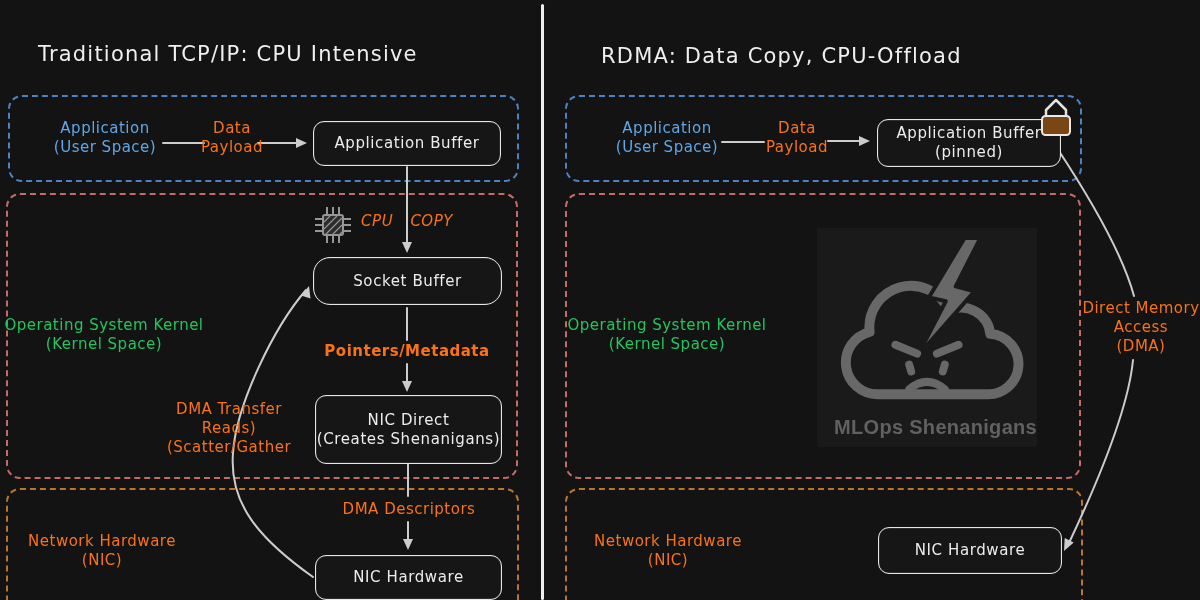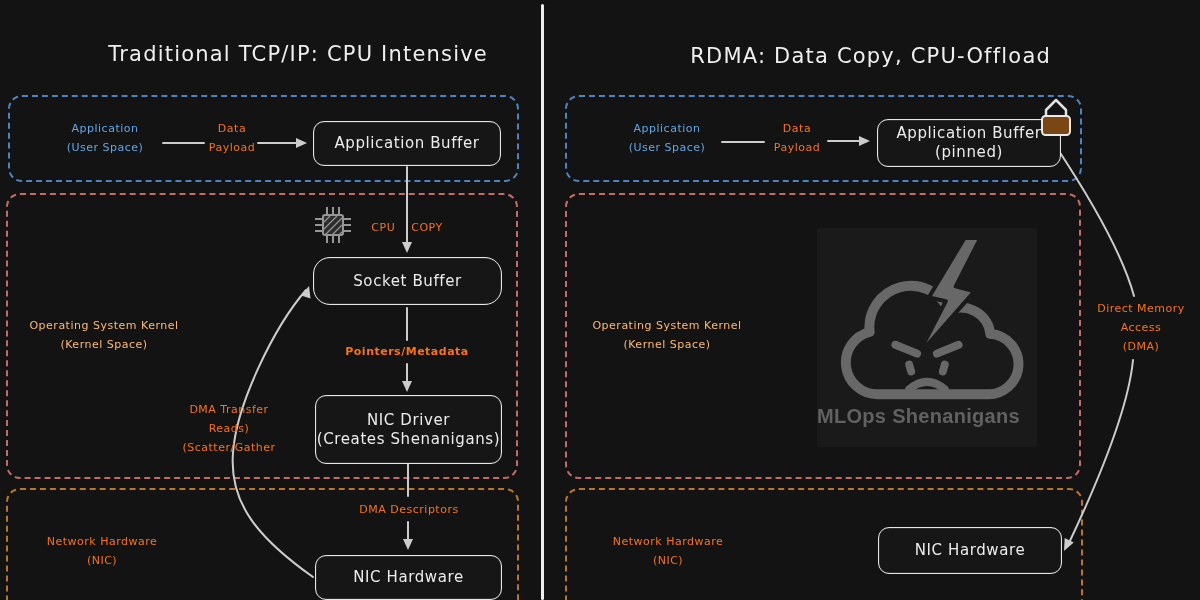--- a/index.html
+++ b/index.html
@@ -4,54 +4,54 @@
 <style>
   html,body{margin:0;padding:0;background:#131313;}
   #canvas{
     position:relative;width:1200px;height:600px;overflow:hidden;
     background:#131313;
     font-family:"DejaVu Sans", sans-serif;
     color:#ececec;
   }
   .abs{position:absolute;}
   .title{
-    font-size:21px;letter-spacing:1.2px;color:#efefef;text-align:right;
+    font-size:21px;letter-spacing:1.2px;color:#efefef;text-align:left;
     white-space:nowrap;
   }
   .zone{
     position:absolute;border-radius:14px;border:2px dashed;z-index:1;
   }
   .zone.blue{border-color:#4a84c4;}
   .zone.red{border-color:#c66a66;}
   .zone.orange{border-color:#b9752a;}
   .node{
     position:absolute;border:1.6px solid #e6e6e6;border-radius:11px;
     background:#161616;display:flex;flex-direction:column;align-items:center;
     justify-content:center;z-index:3;font-size:15px;letter-spacing:0.6px;
     text-align:center;line-height:19px;box-shadow:0 0 0 0.4px #9996 inset;
   }
   .lbl{
-    position:absolute;text-align:center;font-size:11px;line-height:19px;
+    position:absolute;text-align:center;font-size:15px;line-height:19px;
     letter-spacing:0.5px;z-index:3;
   }
   .lbl.blue{color:#5ea7e8;}
-  .lbl.salmon{color:#fdba74;}
+  .lbl.salmon{color:#22c55e;}
   .lbl.orange{color:#f97316;}
   .lbl.white{color:#f97316;}
   #arrow-layer{position:absolute;left:0;top:0;z-index:2;}
   #divider{
     position:absolute;left:541px;top:4px;width:2.5px;height:596px;
     background:#eeeeee;border-radius:2px;z-index:1;
   }
   #watermark-panel{
     position:absolute;left:817px;top:228px;width:220px;height:219px;
     background:#1a1a1a;z-index:1;border-radius:2px;
   }
   #watermark-text{
-    position:absolute;left:0;top:177px;width:220px;text-align:left;
+    position:absolute;left:0;top:188px;width:220px;text-align:right;
     font-family:"Liberation Sans", sans-serif;font-weight:bold;
     font-size:20px;color:#616161;letter-spacing:0.3px;
   }
   .cpu-copy{word-spacing:12px;}
 </style>
 </head>
 <body>
 
 <div id="canvas">
 
@@ -132,35 +132,35 @@
   <svg class="abs" style="left:311px;top:203px;" width="44" height="44">
     <g stroke="#969696" stroke-width="2">
       <path d="M16,4 V12 M22,4 V12 M28,4 V12"></path>
       <path d="M16,32 V40 M22,32 V40 M28,32 V40"></path>
       <path d="M4,16 H12 M4,22 H12 M4,28 H12"></path>
       <path d="M32,16 H40 M32,22 H40 M32,28 H40"></path>
       <rect x="12" y="12" width="20" height="20" rx="2" fill="#2c2c2c"></rect>
       <path d="M13,19 l6,-6 M13,26 l13,-13 M14,32 l17,-17 M21,32 l10,-10 M28,32 l3,-3" stroke-width="1.2"></path>
     </g>
   </svg>
-  <div class="lbl white cpu-copy" style="left:352px;top:218px;width:110px;">CPU COPY</div>
+  <div class="lbl white cpu-copy" style="left:352px;top:212px;width:110px;font-style:italic;">CPU COPY</div>
 
   <div class="lbl salmon" style="left:4px;top:316px;width:200px;">
     <div>Operating System Kernel</div>
     <div>(Kernel Space)</div>
   </div>
 
   <div class="node" style="left:313px;top:257px;width:187px;height:46px;border-radius:17px;">
     <div>Socket Buffer</div>
   </div>
 
   <div class="lbl white" style="left:317px;top:342px;width:180px;font-weight:bold;">Pointers/Metadata</div>
 
   <div class="node" style="left:315px;top:395px;width:185px;height:67px;">
-    <div>NIC Driver</div>
+    <div>NIC Direct</div>
     <div>(Creates Shenanigans)</div>
   </div>
 
   <div class="lbl white" style="left:150px;top:400px;width:158px;">
     <div>DMA Transfer</div>
     <div>Reads)</div>
     <div>(Scatter/Gather</div>
   </div>
 
   <div class="lbl orange" style="left:22px;top:532px;width:160px;">

